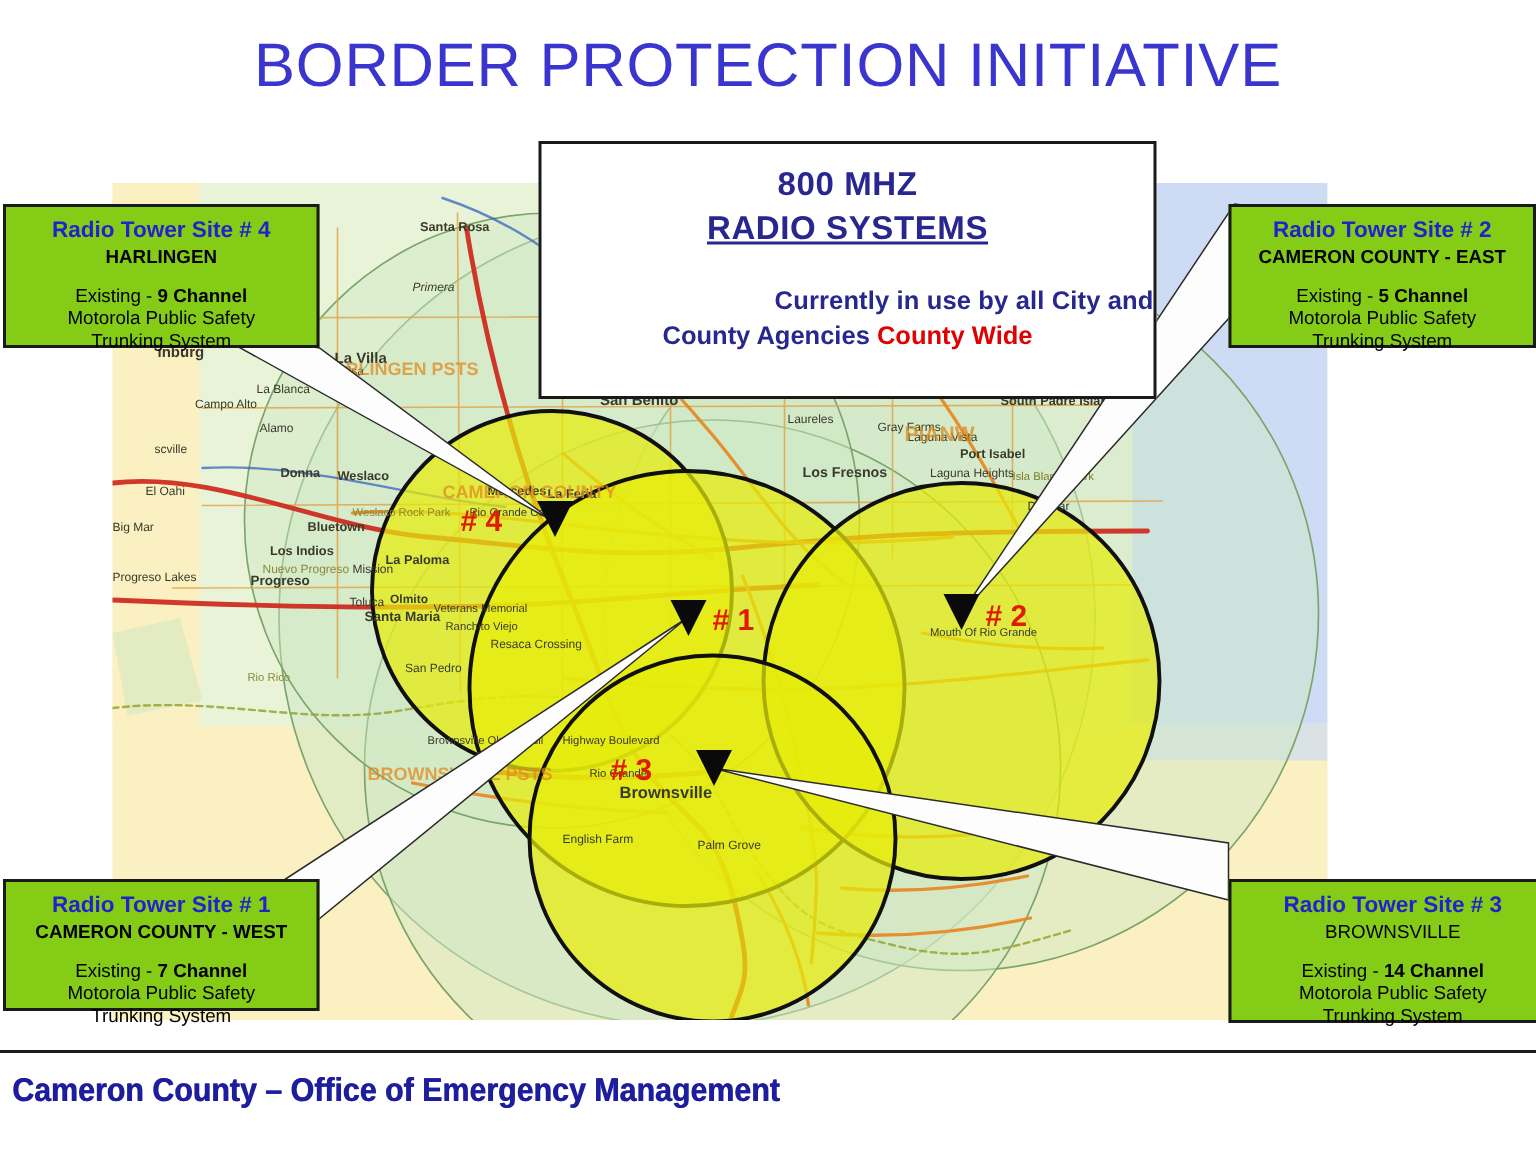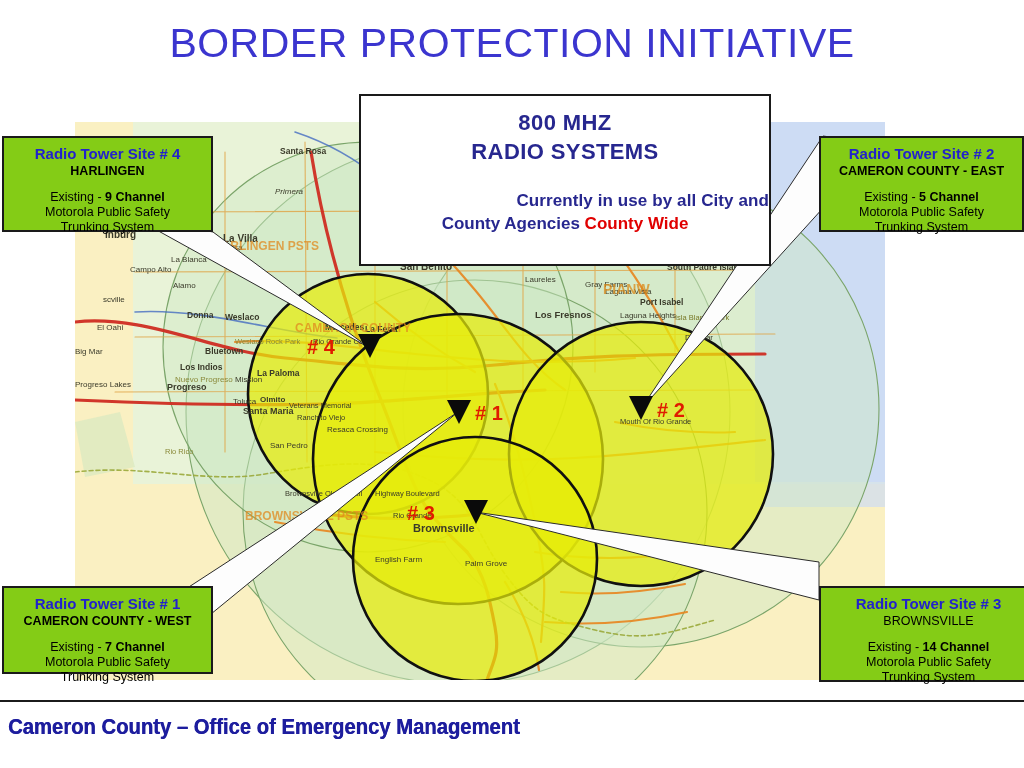--- a/index.html
+++ b/index.html
@@ -103,20 +103,21 @@
     display: block;
     font-size: 22px;
     margin-top: 14px;
     letter-spacing: 0.4px;
   }
   #center-box .hdr2 {
     display: block;
     font-size: 22px;
     margin-top: 3px;
     letter-spacing: 0.4px;
+    text-decoration: underline;
   }
   #center-box .sub {
     display: block;
     font-size: 17px;
     margin-top: 26px;
     letter-spacing: 0.1px;
     text-align: right;
   }
   #center-box .sub2 {
     display: block;

